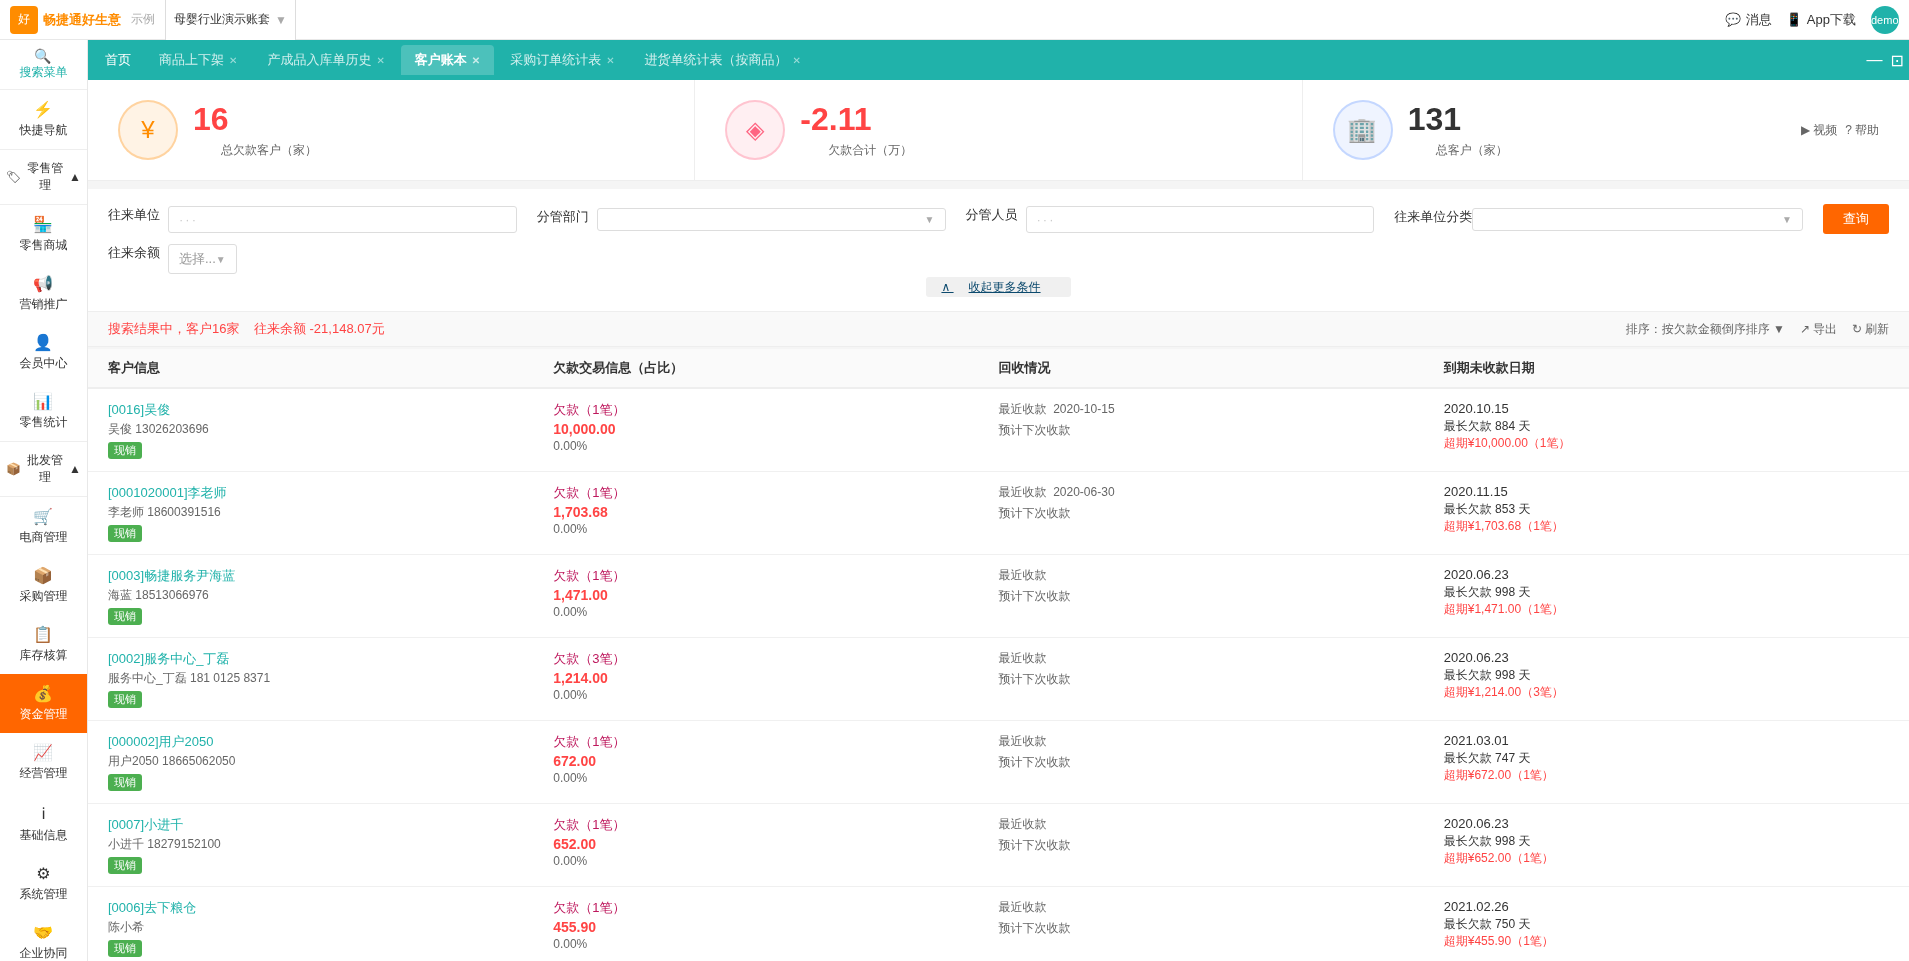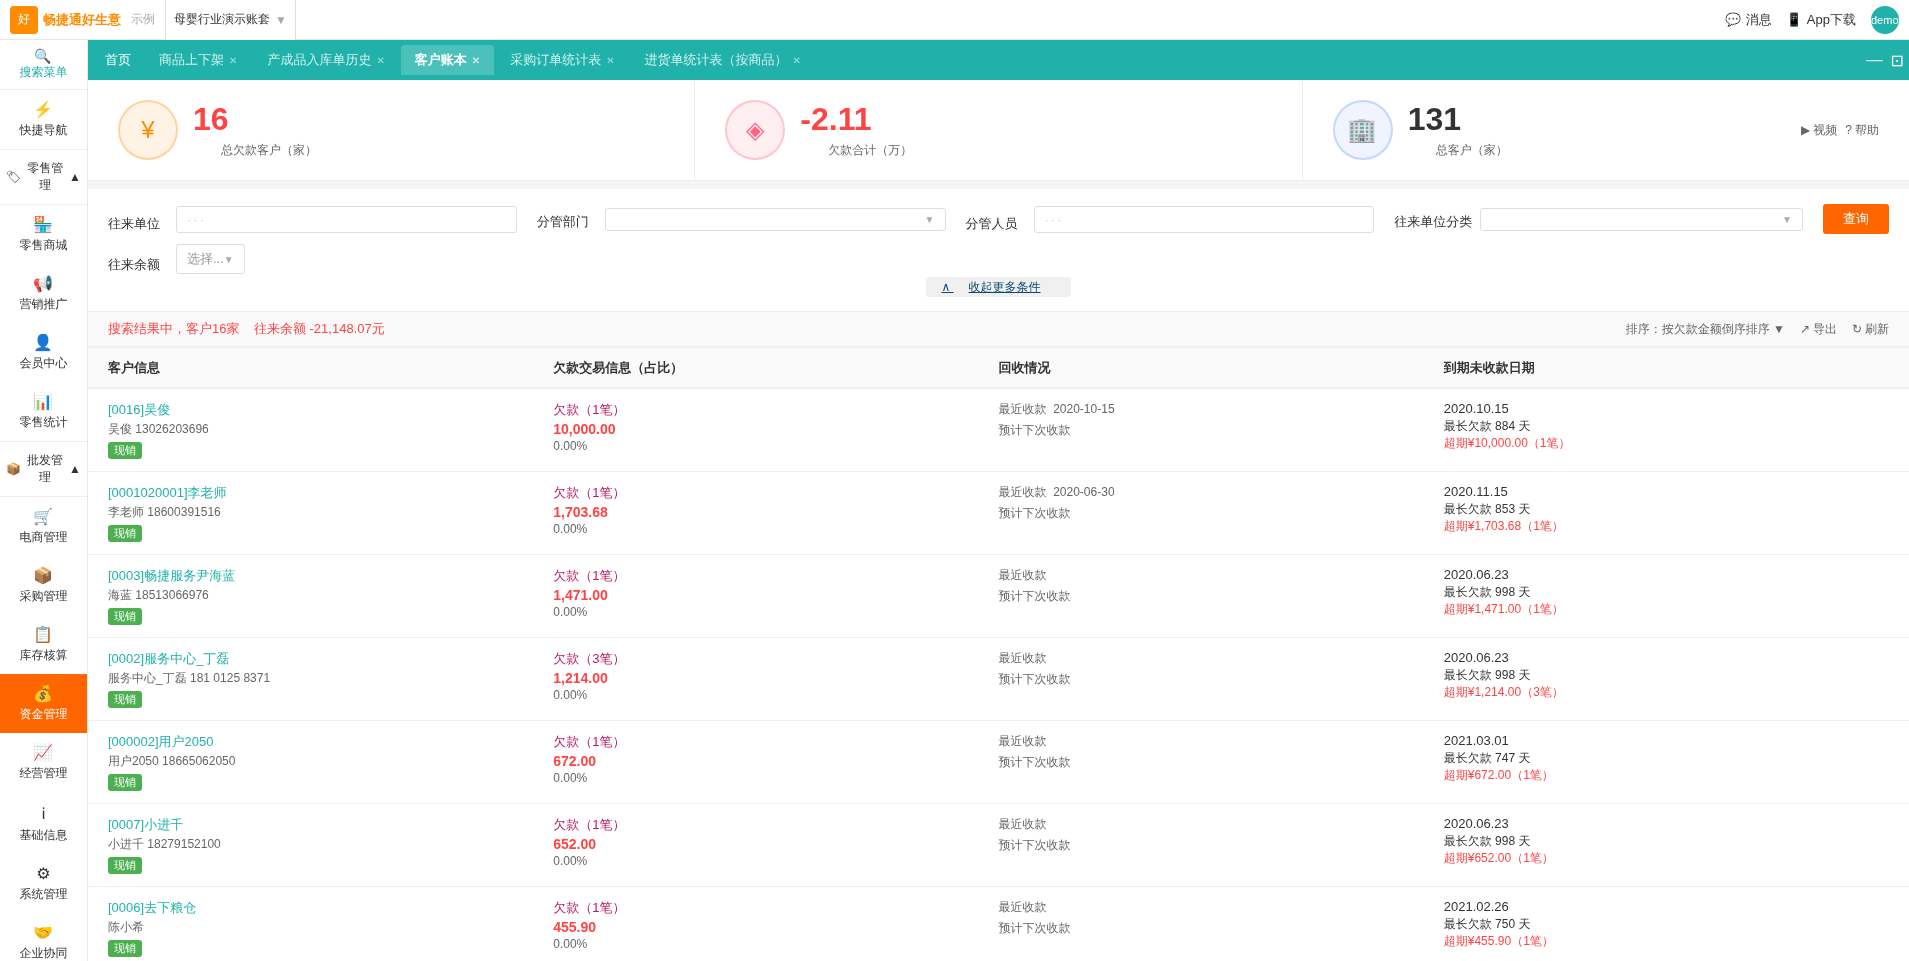--- a/index.html
+++ b/index.html
@@ -50,21 +50,21 @@
     .stat-icon-circle.blue { background: rgba(100,150,255,0.1); color: #6496ff; border: 2px solid rgba(100,150,255,0.3); }
     .stat-value { font-size: 32px; font-weight: bold; }
     .stat-value.red { color: #ff4444; }
     .stat-value.dark { color: #333; }
     .stat-label { font-size: 12px; color: #666; margin-top: 4px; margin-left: 28px; }
     .stat-actions { margin-left: auto; display: flex; gap: 8px; font-size: 12px; color: #666; cursor: pointer; align-items: flex-start; }
 
     
     .filter-area { background: white; padding: 15px 20px 10px; margin-top: 8px; }
     .filter-row { display: flex; align-items: center; gap: 20px; margin-bottom: 10px; }
-    .filter-item { display: flex; align-items: flex-end; gap: 8px; flex: 1; }
+    .filter-item { display: flex; align-items: flex-start; flex: 1; }
     .filter-label { font-size: 13px; color: #333; white-space: nowrap; min-width: 60px; }
     .filter-input { flex: 1; border: 1px solid #ddd; border-radius: 3px; padding: 5px 10px; font-size: 13px; display: flex; align-items: center; justify-content: space-between; cursor: pointer; background: white; }
     .filter-input .dots { color: #ccc; letter-spacing: 2px; }
     .filter-input .arrow { color: #aaa; font-size: 10px; }
     .btn-query { background: #ff6600; color: white; border: none; padding: 6px 20px; border-radius: 3px; cursor: pointer; font-size: 13px; }
     .filter-toggle { text-align: center; padding: 5px; color: #0c4a6e; font-size: 12px; cursor: pointer; text-decoration: underline; }
     .filter-toggle span { background: #f0f0f0; padding: 3px 15px; border-radius: 3px; }
 
     
     .results-bar { display: flex; align-items: center; justify-content: space-between; padding: 8px 20px; background: #f9f9f9; border-top: 1px solid #eee; border-bottom: 1px solid #eee; font-size: 13px; }

